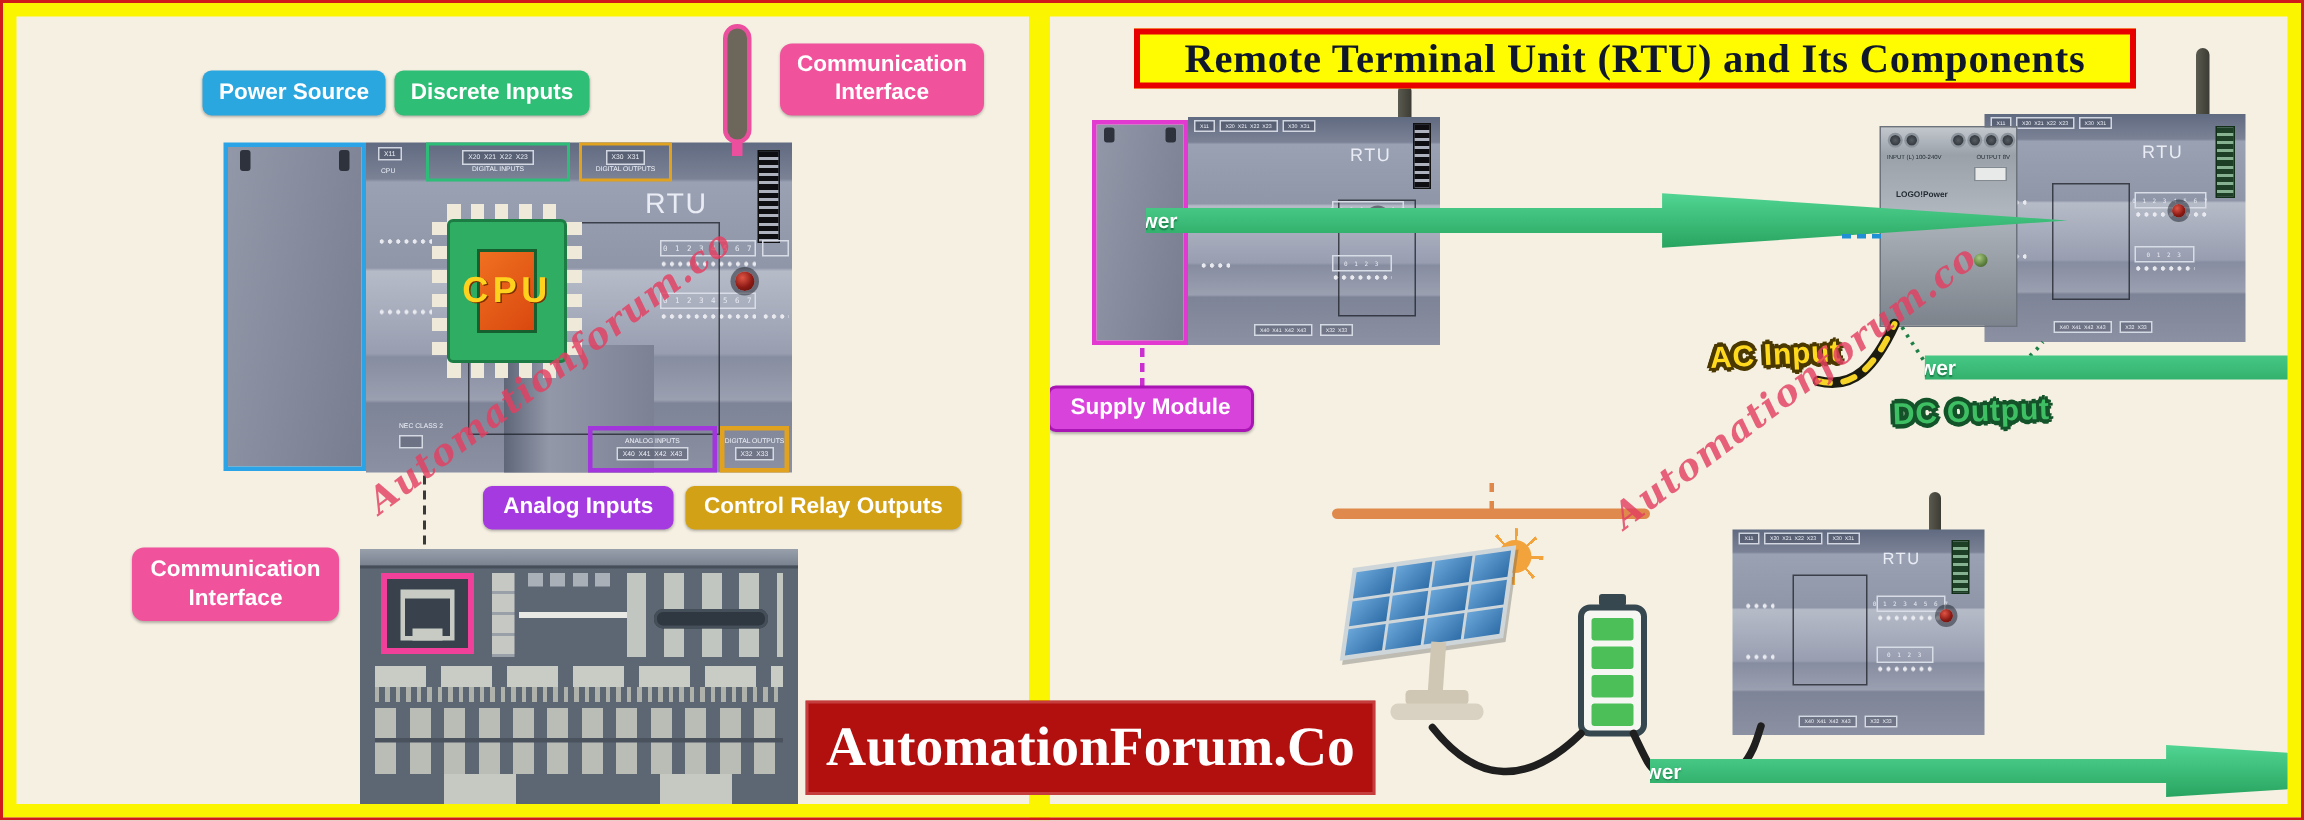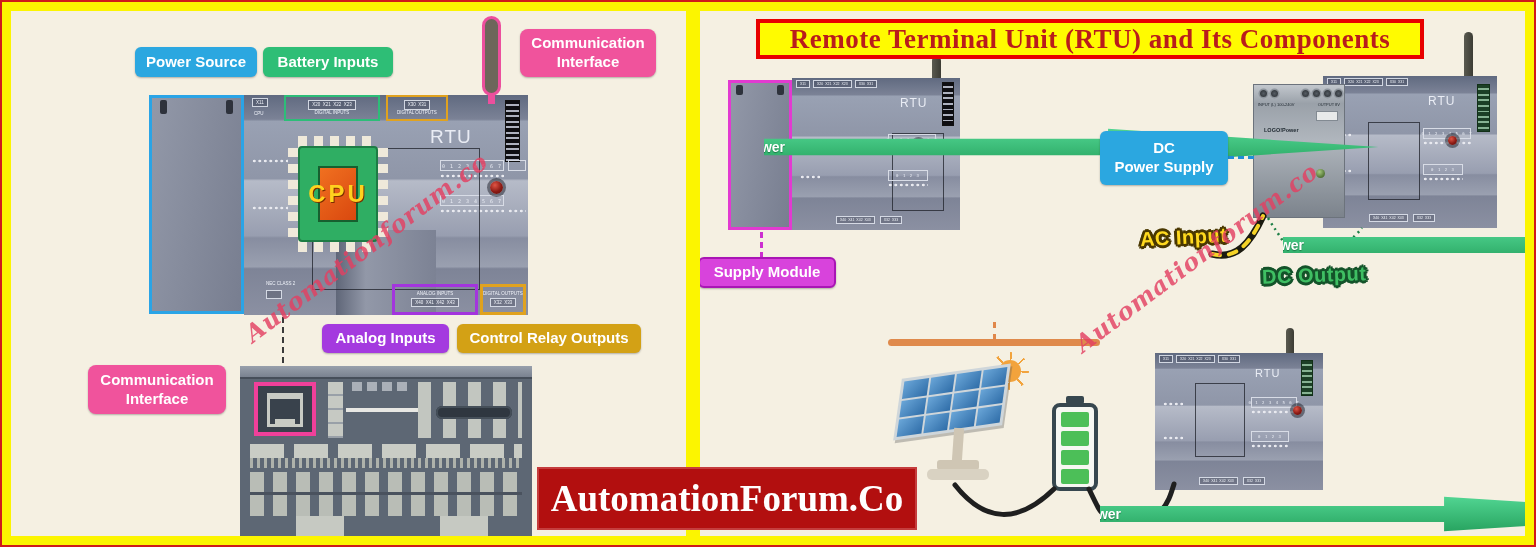--- a/index.html
+++ b/index.html
@@ -17,21 +17,21 @@
   .lbl-green  { background:#2ebe76; }
   .lbl-pink   { background:#f0539c; border-radius:8px; }
   .lbl-magenta{ background:#d843dc; border:2px solid #a915b5; }
   .lbl-purple { background:#a43adf; }
   .lbl-gold   { background:#d3a115; }
   .lbl-orange { background:#df8a4c; }
 
   .title { position:absolute; left:756px; top:19px; width:668px; height:40px; z-index:6;
            display:flex; align-items:center; justify-content:center;
            font-family:"Liberation Serif", serif; font-weight:700; font-size:27px; letter-spacing:.5px;
-           color:#b91c1c; background:#fffb00; border:4px solid #e80000; }
+           color:#0f172a; background:#fffb00; border:4px solid #e80000; }
   .brand { position:absolute; left:537px; top:467px; width:380px; height:63px; z-index:11;
            display:flex; align-items:center; justify-content:center;
            font-family:"Liberation Serif", serif; font-weight:700; font-size:37px; color:#fff;
            background:#b20f0f; box-shadow:inset 0 0 0 2px rgba(255,200,200,.25); }
   .wm { position:absolute; font-family:"DejaVu Serif", serif; font-style:italic; font-weight:700;
         font-size:24px; color:rgba(227,64,98,.82); transform:rotate(-37deg); transform-origin:left center;
         letter-spacing:1px; white-space:nowrap; z-index:6; }
 
   
   .bands { background:linear-gradient(180deg,#606a80 0%,#7b8296 11%,#99a1b3 12%,#8f96a8 38%,
@@ -118,21 +118,21 @@
 </style>
 </head>
 <body>
 
 <div id="stage">
 
   <div class="lbl lbl-blue" style="left:135px;top:47px;width:122px;height:30px;">
       <span>Power Source</span>
     </div>
   <div class="lbl lbl-green" style="left:263px;top:47px;width:130px;height:30px;">
-      <span>Battery Inputs</span>
+      <span>Discrete Inputs</span>
     </div>
   <div class="lbl lbl-pink" style="left:520px;top:29px;width:136px;height:48px;">
       <span>Communication Interface</span>
     </div>
 
   <div class="abs" style="left:482px;top:16px;width:19px;height:80px;border:3px solid #ec4f9d;border-radius:10px;background:#6d665a;z-index:2;"></div>
   <div class="abs" style="left:488px;top:95px;width:7px;height:9px;background:#ec4f9d;z-index:2;"></div>
 
   <div class="device" style="left:149px;top:95px;width:95px;height:219px;border:3px solid #2aa4e6;background:linear-gradient(100deg,#9298a8,#787e90);">
     <div class="clipnub" style="left:8px;"></div>
@@ -258,24 +258,20 @@
     </div>
   </div>
   <div class="parrow" style="left:764px;top:128px;width:64px;height:38px;">
       <span>Power</span>
     </div>
   <div class="dash-v mag" style="left:760px;top:232px;height:26px;"></div>
   <div class="lbl lbl-magenta" style="left:698px;top:257px;width:138px;height:31px;">
       <span>Supply Module</span>
     </div>
 
-  <div class="lbl lbl-blue" style="left:1100px;top:131px;width:128px;height:54px;flex-direction:column;">
-    <span>DC</span>
-    <span>Power Supply</span>
-  </div>
   <div class="dash-h-blue" style="left:1228px;top:156px;width:26px;"></div>
 
   <div class="device" style="left:1323px;top:76px;width:174px;height:152px;">
     <div class="antenna-s" style="left:141px;top:-44px;height:48px;"></div>
     <div class="bands abs" style="left:0;top:0;width:174px;height:152px;">
       <div style="position:absolute;left:4px;top:2px;display:flex;gap:3px;">
         <span class="tbox" style="font-size:3.5px;">X11</span>
         <span class="tbox" style="font-size:3.5px;">X20  X21  X22  X23</span>
         <span class="tbox" style="font-size:3.5px;">X30  X31</span>
       </div>

